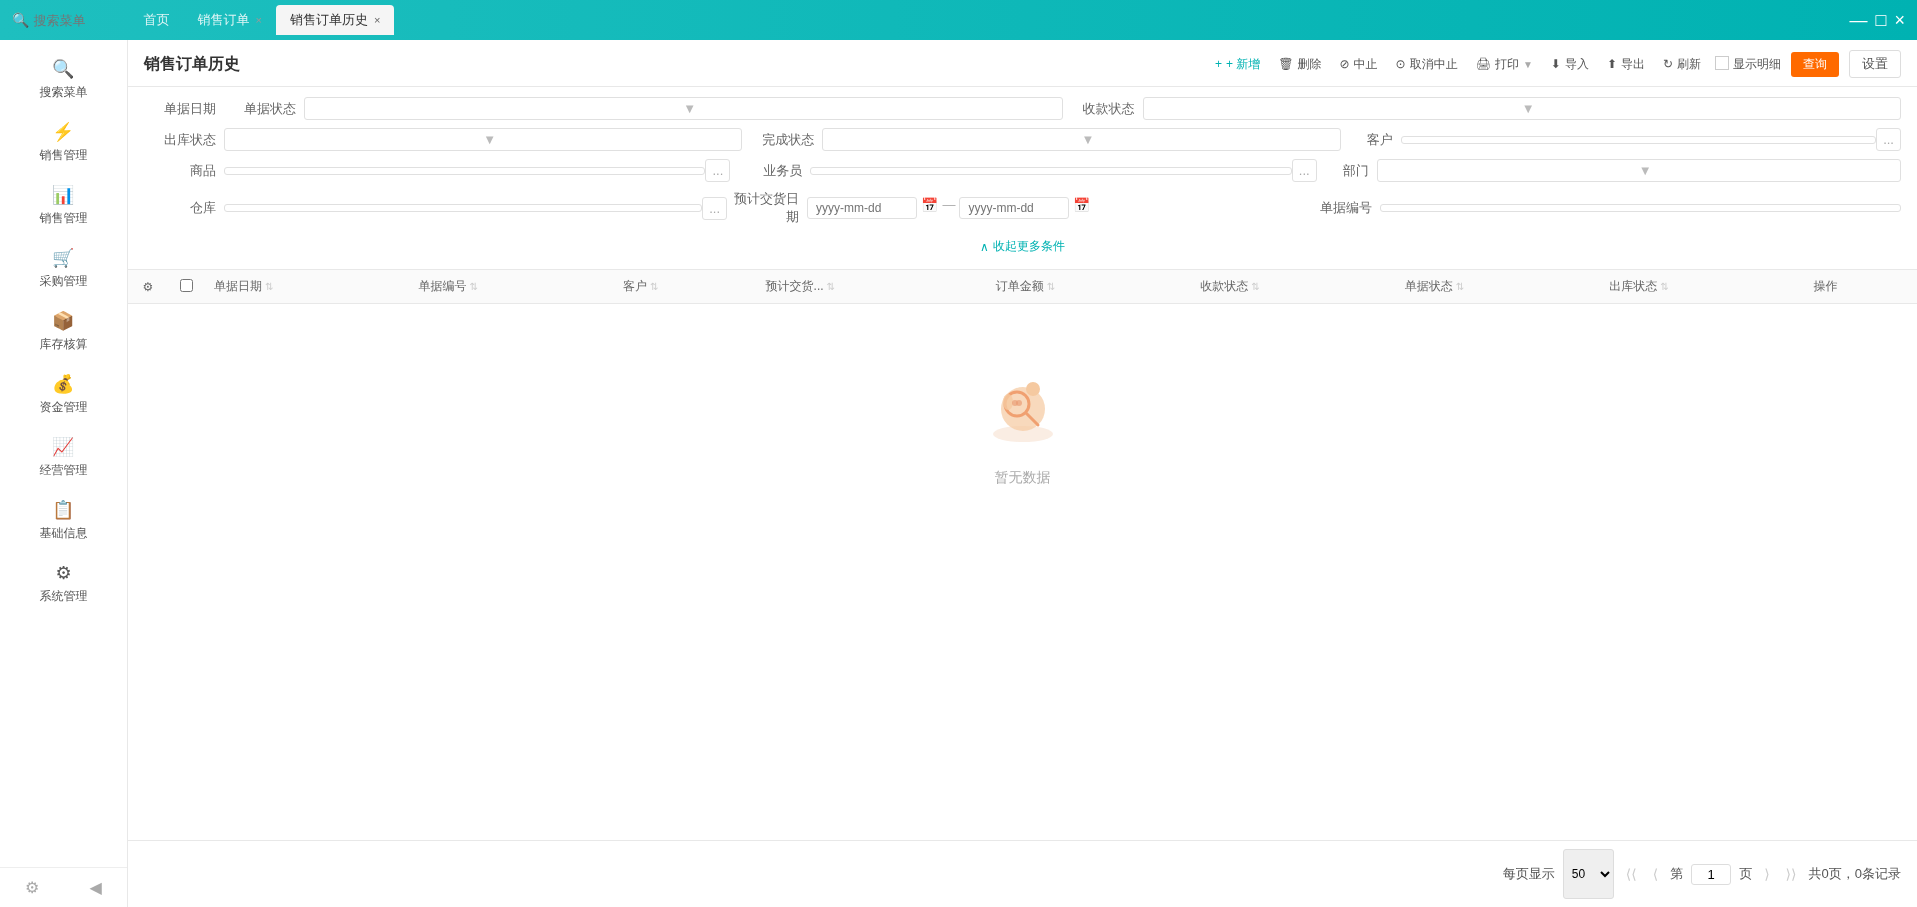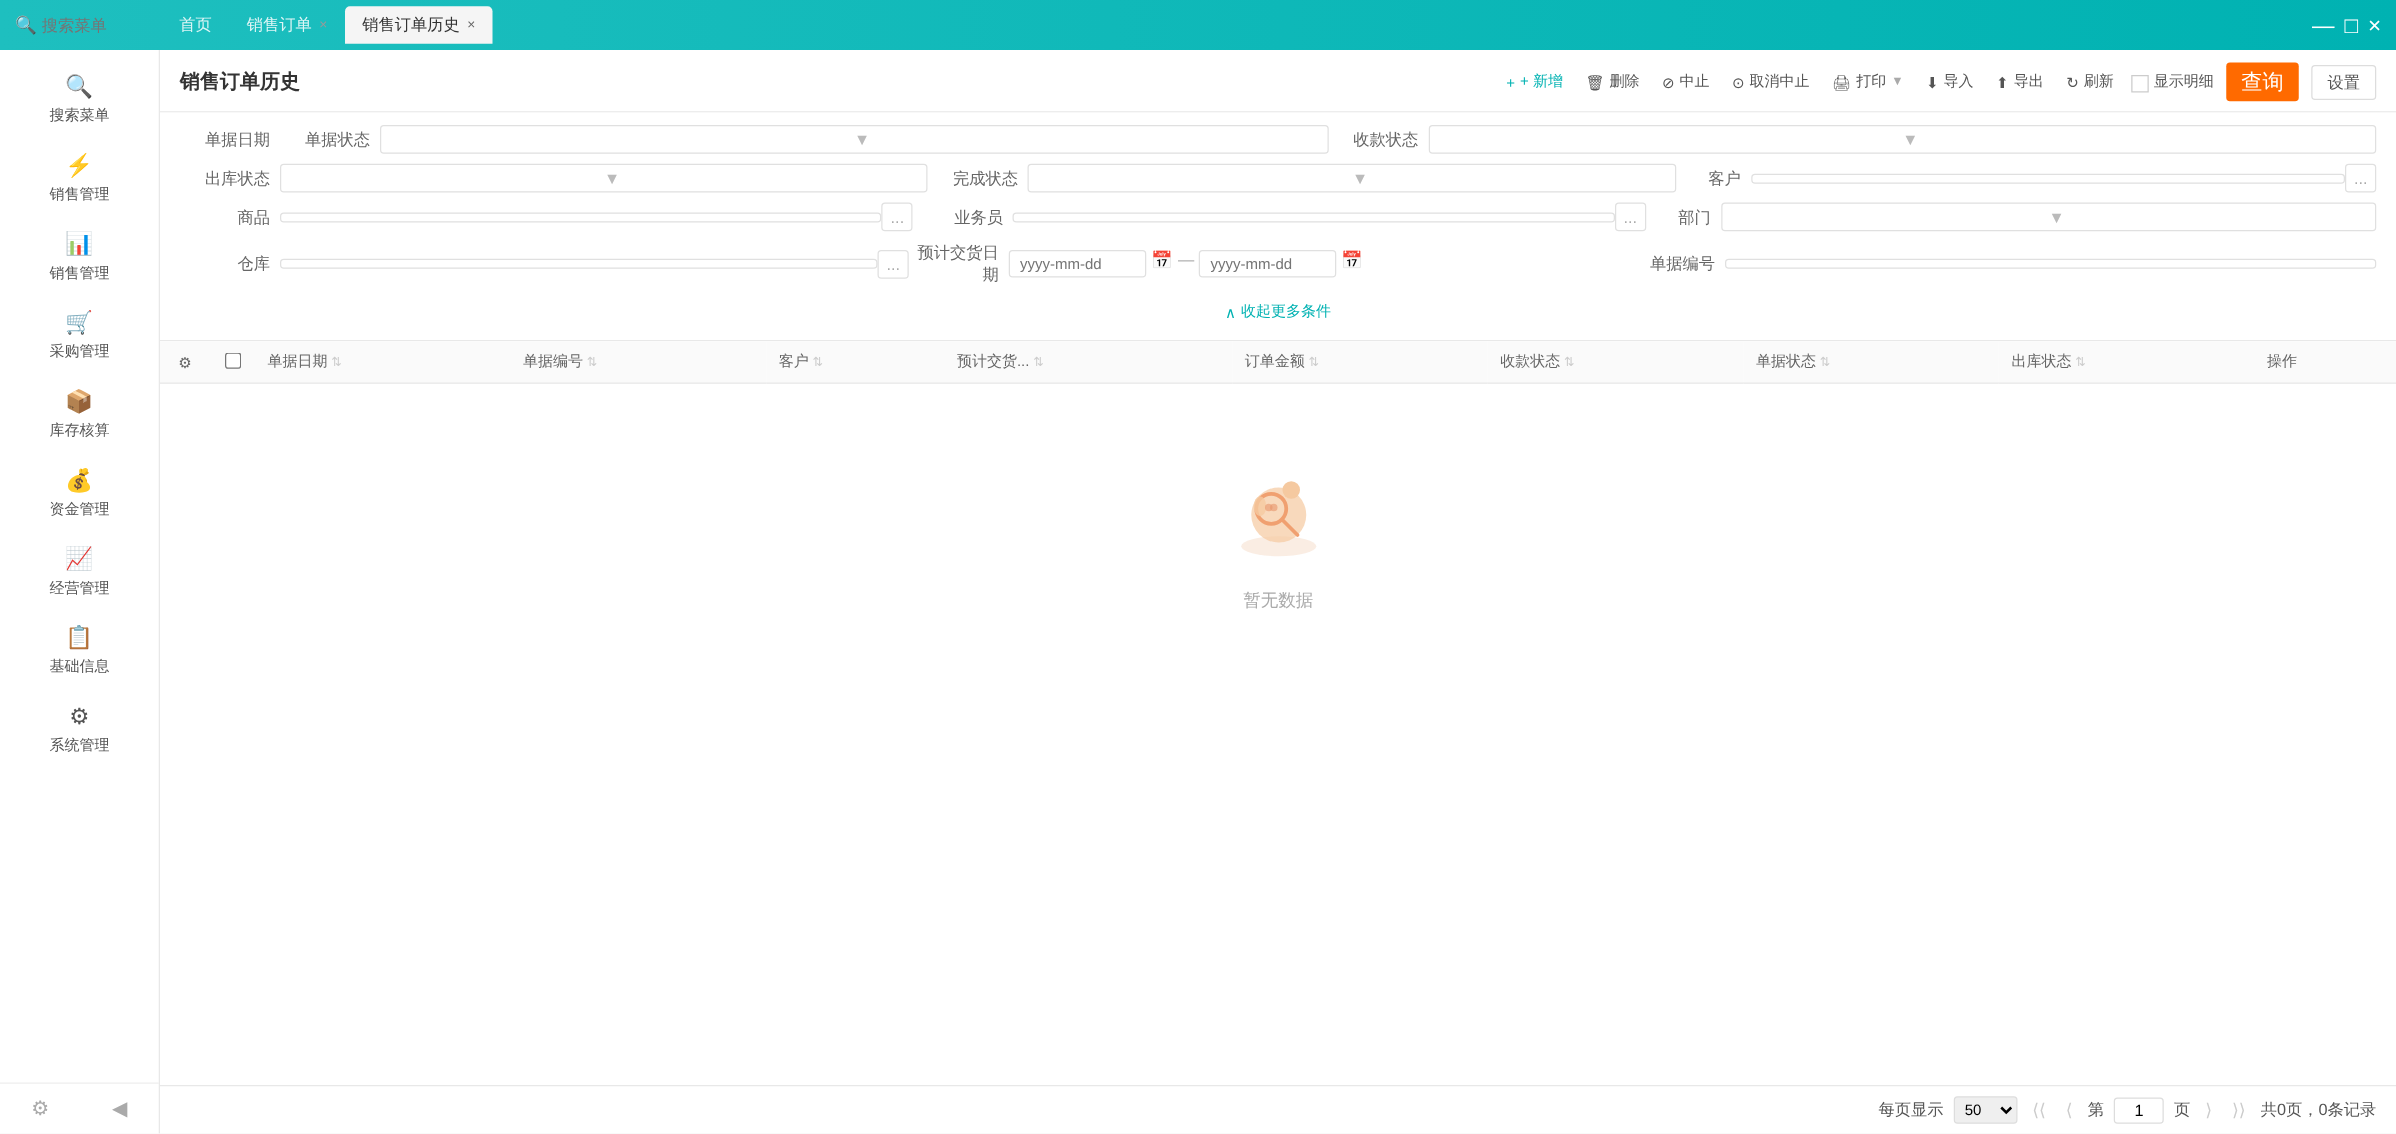--- a/index.html
+++ b/index.html
@@ -25,23 +25,23 @@
 
     
     .content { flex: 1; display: flex; flex-direction: column; overflow: hidden; background: #f5f5f5; }
 
     
     .page-header { background: #fff; padding: 10px 16px 0 16px; border-bottom: 1px solid #e8e8e8; flex-shrink: 0; }
     .page-title-row { display: flex; align-items: center; justify-content: space-between; margin-bottom: 8px; }
     .page-title { font-size: 16px; font-weight: bold; color: #333; }
     .toolbar { display: flex; align-items: center; gap: 10px; }
     .toolbar-btn { display: flex; align-items: center; gap: 4px; font-size: 12px; color: #555; cursor: pointer; padding: 2px 4px; }
-    .toolbar-btn.primary { background: #ff6a00; color: #fff; border: none; border-radius: 3px; padding: 4px 12px; font-size: 17px; }
+    .toolbar-btn.primary { background: #ff6a00; color: #fff; border: none; border-radius: 3px; padding: 4px 12px; font-size: 12px; }
     .toolbar-btn.secondary { background: #fff; color: #555; border: 1px solid #ddd; border-radius: 3px; padding: 4px 12px; font-size: 13px; }
-    .checkbox-display { display: flex; align-items: flex-end; gap: 4px; font-size: 12px; color: #555; }
+    .checkbox-display { display: flex; align-items: flex-start; gap: 4px; font-size: 12px; color: #555; }
     .checkbox-box { width: 14px; height: 14px; border: 1px solid #ccc; background: #fff; }
 
     
     .filter-area { background: #fff; padding: 10px 16px; border-bottom: 1px solid #e8e8e8; flex-shrink: 0; }
     .filter-row { display: flex; align-items: center; margin-bottom: 8px; gap: 0; }
     .filter-label { width: 80px; text-align: right; color: #666; font-size: 13px; padding-right: 8px; flex-shrink: 0; }
     .filter-control { display: flex; align-items: center; flex: 1; }
     .date-quick-btns { display: flex; align-items: center; gap: 4px; }
     .date-btn { font-size: 12px; color: #555; cursor: pointer; padding: 1px 4px; }
     .date-btn.active { background: #ff6a00; color: #fff; border-radius: 10px; padding: 1px 8px; }
@@ -66,21 +66,21 @@
     .sort-icon { color: #ccc; font-size: 10px; }
     .th-settings { width: 40px; text-align: center; }
     .th-checkbox { width: 36px; text-align: center; }
 
     
     .empty-state { display: flex; flex-direction: column; align-items: center; justify-content: center; padding: 60px 0; }
     .empty-text { color: #aaa; font-size: 14px; }
 
     
     .footer { background: #fff; border-top: 1px solid #e8e8e8; padding: 8px 16px; display: flex; align-items: center; justify-content: flex-end; gap: 8px; flex-shrink: 0; font-size: 13px; color: #555; }
-    .page-size-select { border: 1px solid #ddd; border-radius: 3px; padding: 2px 4px; font-size: 12px; }
+    .page-size-select { border: 1px solid #ddd; border-radius: 3px; padding: 16px 4px; font-size: 12px; }
     .page-nav-btn { border: none; background: none; cursor: pointer; color: #888; font-size: 14px; padding: 2px 4px; }
     .page-nav-btn:disabled { color: #ccc; cursor: default; }
     .page-input { border: 1px solid #ddd; border-radius: 3px; padding: 2px 6px; width: 40px; text-align: center; font-size: 13px; }
 
     .search-input-top { background: none; border: none; color: rgba(255,255,255,0.9); font-size: 13px; outline: none; width: 80px; }
     .top-search-area { display: flex; align-items: center; gap: 4px; color: rgba(255,255,255,0.9); font-size: 14px; margin-right: 16px; }
   </style>
 </head>
 <body>
 

